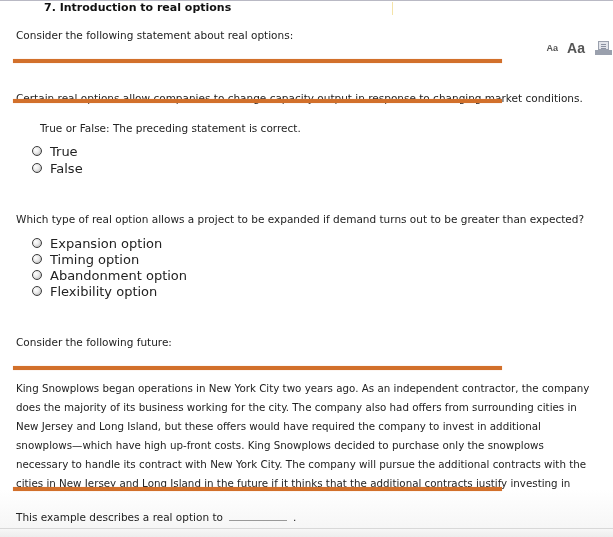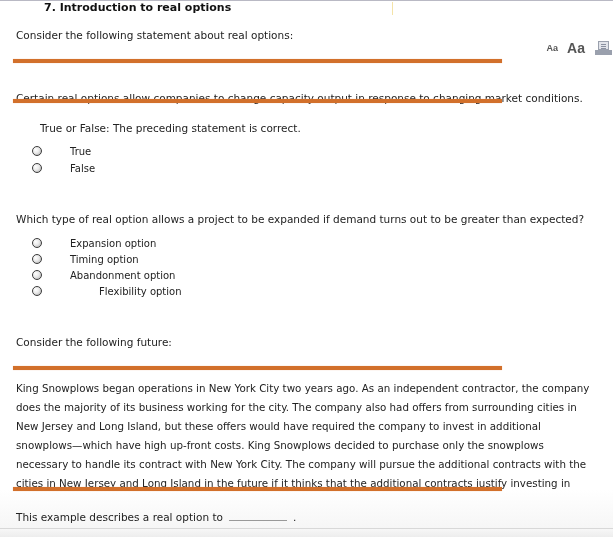--- a/index.html
+++ b/index.html
@@ -20,21 +20,21 @@
   .print-icon .base { position:absolute; left:0; top:9px; width:17px; height:5px; background:#9aa0ad; }
   .txt { position:absolute; left:16px; }
   .bar { position:absolute; left:13px; width:489px; height:4px; background:#d2702b; box-shadow:0 0 1px #e9a77a; }
   .radio-row { position:absolute; left:32px; display:flex; align-items:center; height:14px; }
   .radio {
     width:10px; height:10px; border-radius:50%; box-sizing:border-box;
     border:1.5px solid #3b3b3b;
     background:radial-gradient(circle at 35% 35%, #ffffff 0%, #e8e8e8 45%, #a8a8a8 100%);
     margin-right:8px; cursor:pointer;
   }
-  .radio-label { font-size:10px; color:#222; cursor:pointer;margin-left:20px; }
+  .radio-label { font-size:13px; color:#222; cursor:pointer; }
   .blank { display:inline-block; width:58px; border-bottom:1px solid #999; margin:0 6px 0 6px; height:11px; vertical-align:baseline; }
   .para { position:absolute; left:16px; top:379px; width:580px; line-height:19px; font-size:10.3px; color:#222; }
   .bottom-shadow { position:absolute; left:0; top:528px; width:613px; height:9px;
     background:linear-gradient(#f7f7f7, #ececec); border-top:1px solid #d8d8d8; }
   .fade { position:absolute; left:0; top:490px; width:613px; height:38px; background:linear-gradient(#ffffff, #f6f6f6); }
 </style>
 </head>
 <body>
 
 <div class="topline"></div>
@@ -77,21 +77,21 @@
   <span class="radio-label">Expansion option</span>
 </div>
 <div class="radio-row" style="top:252px;align-items:center;">
   <span class="radio"></span>
   <span class="radio-label">Timing option</span>
 </div>
 <div class="radio-row" style="top:268px;text-align:center;">
   <span class="radio"></span>
   <span class="radio-label">Abandonment option</span>
 </div>
-<div class="radio-row" style="top:284px;gap:29px;">
+<div class="radio-row" style="top:284px;">
   <span class="radio"></span>
   <span class="radio-label">Flexibility option</span>
 </div>
 
 <div class="txt" style="top:336px;">Consider the following future:</div>
 <div class="bar" style="top:366px;"></div>
 <div class="para">King Snowplows began operations in New York City two years ago. As an independent contractor, the company does the majority of its business working for the city. The company also had offers from surrounding cities in New Jersey and Long Island, but these offers would have required the company to invest in additional snowplows—which have high up-front costs. King Snowplows decided to purchase only the snowplows necessary to handle its contract with New York City. The company will pursue the additional contracts with the cities in New Jersey and Long Island in the future if it thinks that the additional contracts justify investing in more snowplows.</div>
 
 <div class="fade"></div>
 <div class="bar" style="top:487px;"></div>

